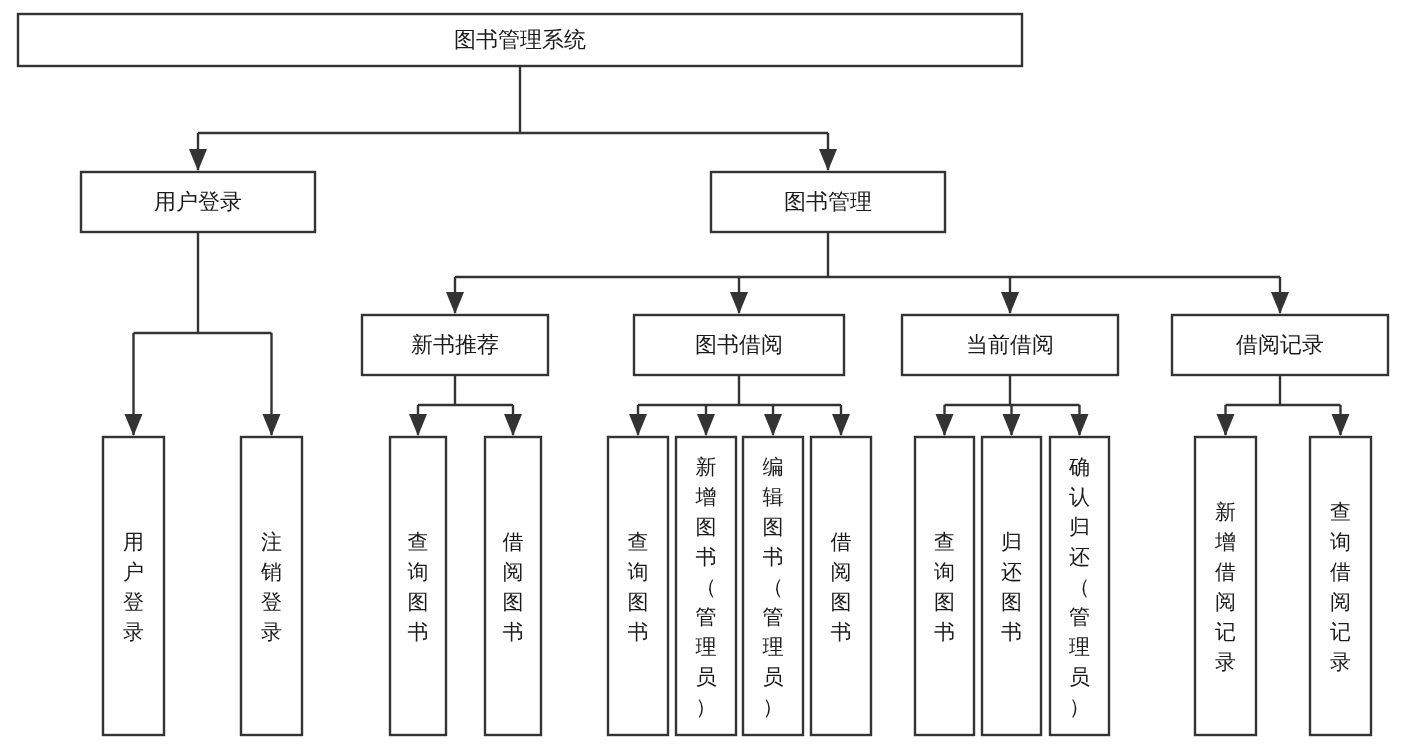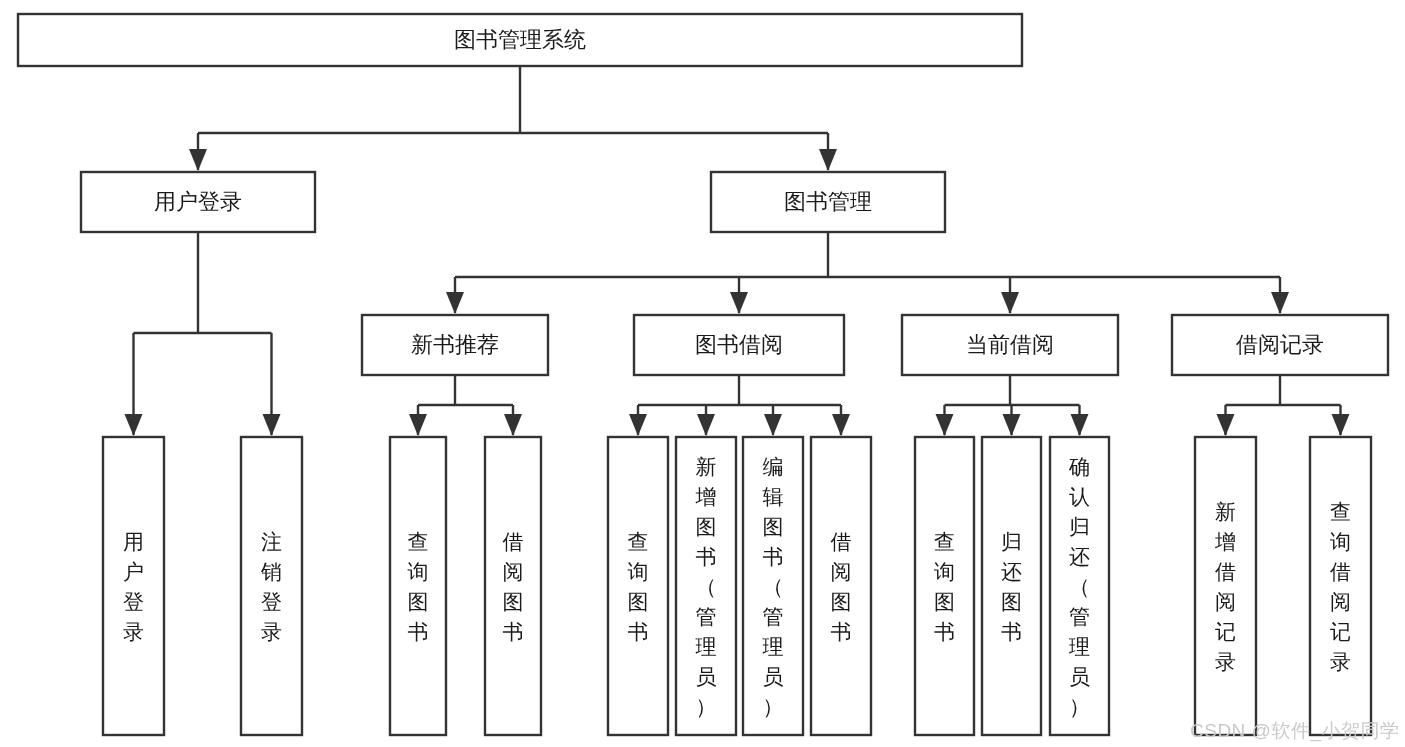--- a/index.html
+++ b/index.html
@@ -213,14 +213,13 @@
         <g>
           <rect x="1195" y="437" width="61" height="298" class="node-box"></rect>
           <text x="1225.5" class="node-label-vertical"><tspan x="1225.5" y="519.4">新</tspan><tspan x="1225.5" y="549.4">增</tspan><tspan x="1225.5" y="579.4">借</tspan><tspan x="1225.5" y="609.4">阅</tspan><tspan x="1225.5" y="639.4">记</tspan><tspan x="1225.5" y="669.4">录</tspan></text>
         </g>
         <g>
           <rect x="1310" y="437" width="61" height="298" class="node-box"></rect>
           <text x="1340.5" class="node-label-vertical"><tspan x="1340.5" y="519.4">查</tspan><tspan x="1340.5" y="549.4">询</tspan><tspan x="1340.5" y="579.4">借</tspan><tspan x="1340.5" y="609.4">阅</tspan><tspan x="1340.5" y="639.4">记</tspan><tspan x="1340.5" y="669.4">录</tspan></text>
         </g>
       </g>
   </svg>
-  <div class="watermark-text" style="left: 1190px; top: 718px; color: rgb(201, 201, 201);">CSDN @软件_小贺同学</div>
 </div>
 
 </body></html>

